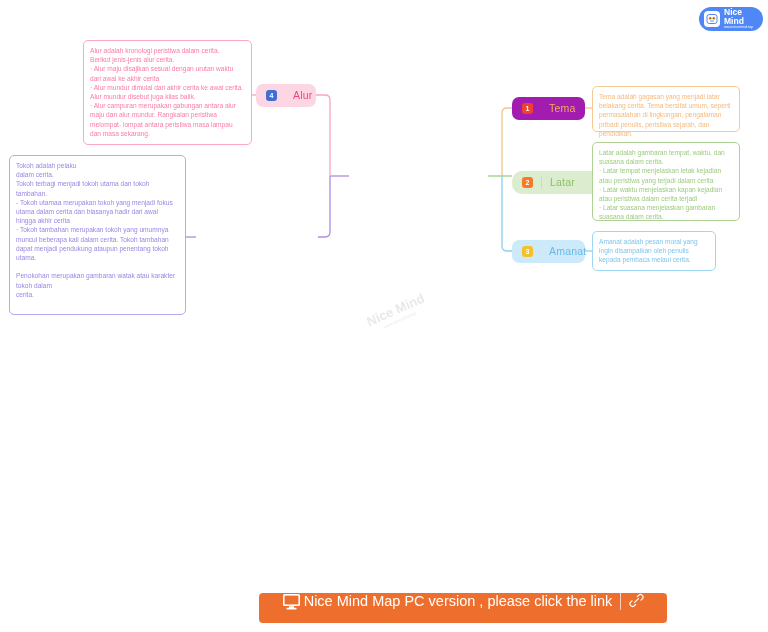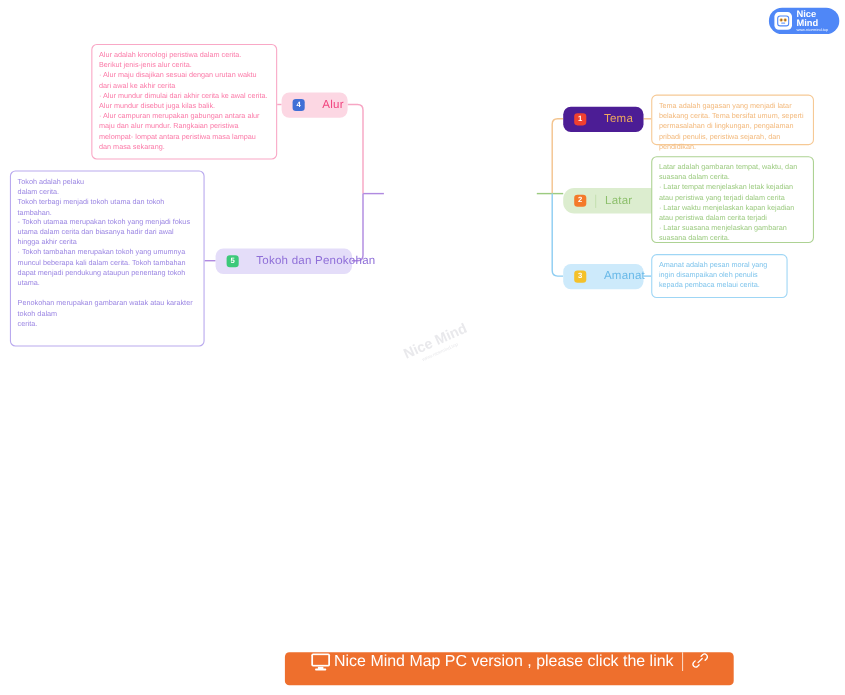--- a/index.html
+++ b/index.html
@@ -46,21 +46,21 @@
   .pink   {background:#fcd7e3;color:#f1457f;}
   .pink .ico{background:#3f6fd6;}
   .pink .sep{background:#f1457f;}
   .note-pink{border-color:#f9a8c6;color:#fb7aa8;}
 
   .purple {background:#e4ddf9;color:#8f6fd8;}
   .purple .ico{background:#3cc97a;}
   .purple .sep{background:#a99be0;}
   .note-purple{border-color:#b9a9ee;color:#9b86e3;}
 
-  .orange {background:#4c1d95;color:#f0ab5d;}
+  .orange {background:#a21caf;color:#f0ab5d;}
   .orange .ico{background:#f0402f;}
   .orange .sep{background:#f3c48f;}
   .note-orange{border-color:#f6c995;color:#f3b97c;}
 
   .green  {background:#dcedcf;color:#8cbf6b;}
   .green .ico{background:#f47a2a;}
   .green .sep{background:#b4d79a;}
   .note-green{border-color:#add293;color:#9ccb80;}
 
   .blue   {background:#cdeafb;color:#69b9e8;}
@@ -141,25 +141,20 @@
 
   <div class="note note-purple" style="left:9px;top:155px;width:177px;height:160px;">
     <p>Tokoh adalah pelaku</p>
     <p>dalam cerita.</p>
     <p>Tokoh terbagi menjadi tokoh utama dan tokoh tambahan.</p>
     <p>- Tokoh utamaa merupakan tokoh yang menjadi fokus utama dalam cerita dan biasanya hadir dari awal hingga akhir cerita</p>
     <p>· Tokoh tambahan merupakan tokoh yang umumnya muncul beberapa kali dalam cerita. Tokoh tambahan dapat menjadi pendukung ataupun penentang tokoh utama.</p>
     <p>&nbsp;</p>
     <p>Penokohan merupakan gambaran watak atau karakter tokoh dalam</p>
     <p>cerita.</p>
-  </div>
-  <div class="node purple" style="left:196px;top:226px;width:124px;">
-    <span class="ico">5</span>
-    <span class="sep"></span>
-    <span class="lbl">Tokoh dan Penokohan</span>
   </div>
 
   <div class="node orange" style="left:512px;top:97px;width:73px;">
     <span class="ico">1</span>
     <span class="sep"></span>
     <span class="lbl">Tema</span>
   </div>
   <div class="note note-orange" style="left:592px;top:86px;width:148px;height:46px;">
     <p>Tema adalah gagasan yang menjadi latar belakang cerita. Tema bersifat umum, seperti permasalahan di lingkungan, pengalaman pribadi penulis, peristiwa sejarah, dan pendidikan.</p>
   </div>

